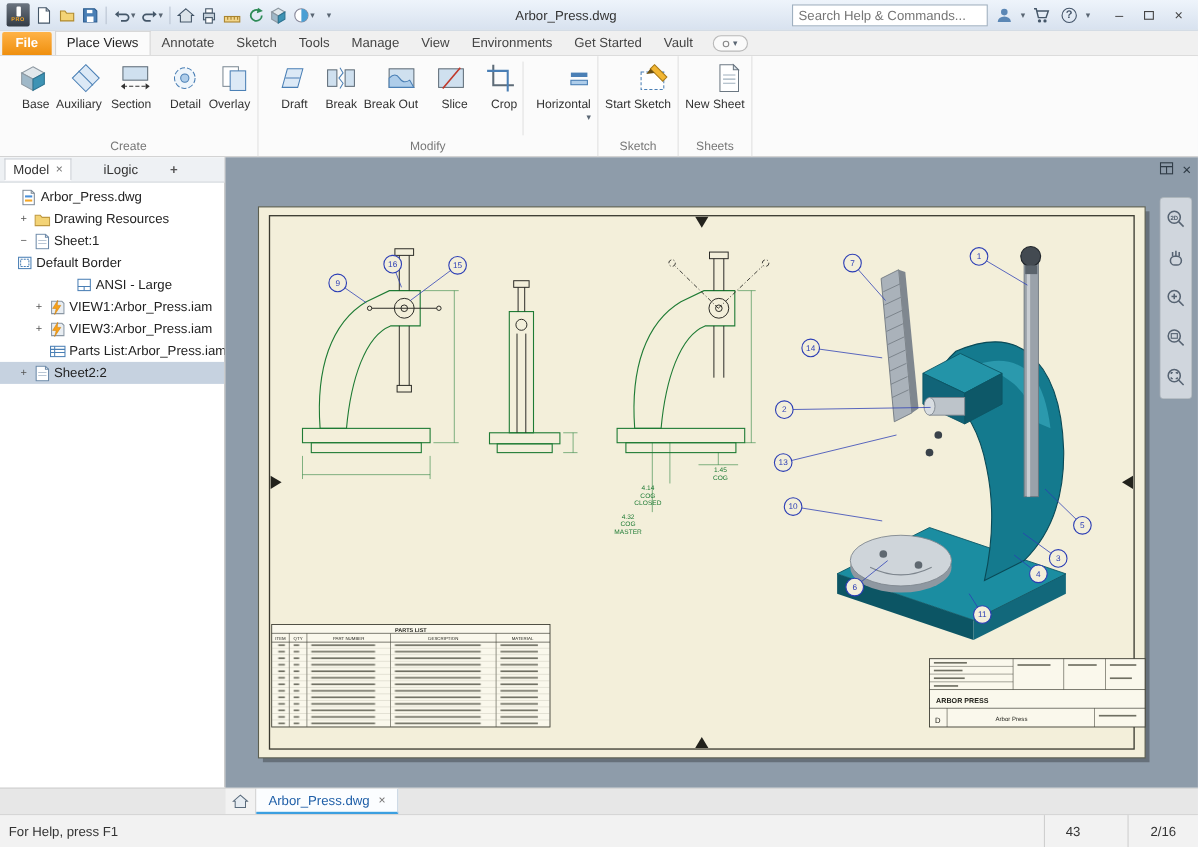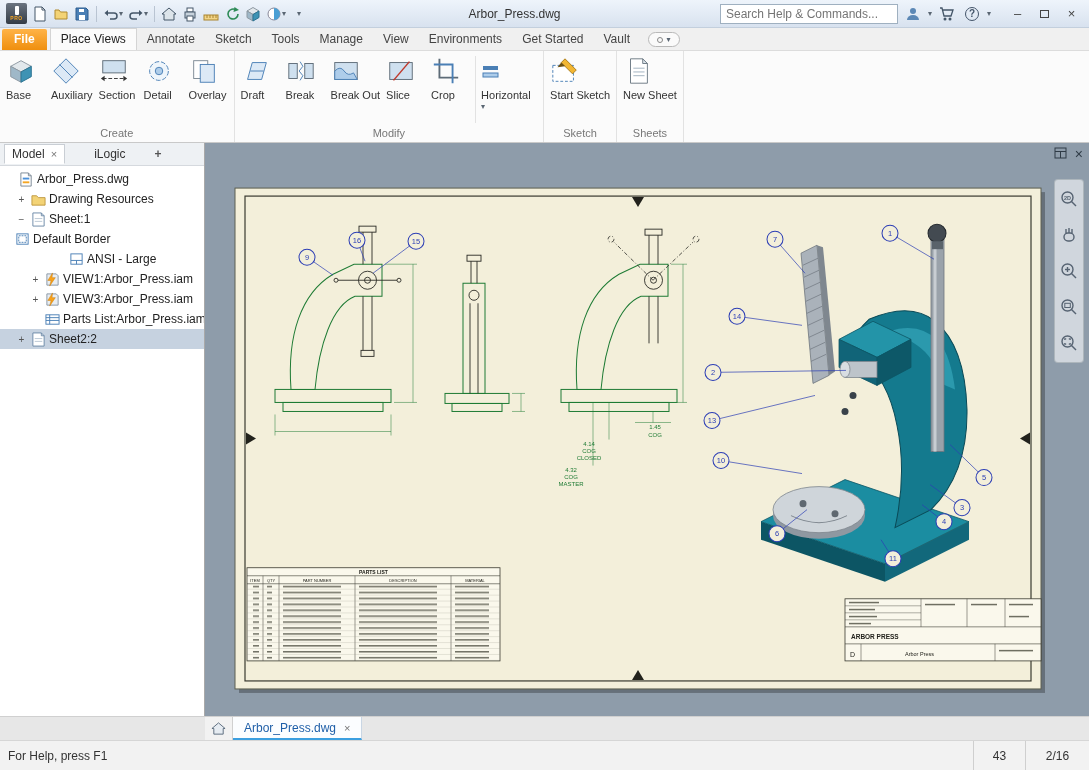--- a/index.html
+++ b/index.html
@@ -36,21 +36,21 @@
                border-radius:2px 2px 0 0; padding:3px 12px 4px; }
   .rtab.active { background:#fbfbfb; border:1px solid #d4d4d4; border-bottom:none; color:#222; }
   .ribbon-toggle { margin:0 0 3px 8px; width:32px; height:15px; border:1px solid #b9b9b9; border-radius:8px; background:#fafafa;
                    display:flex; align-items:center; justify-content:center; gap:3px; }
   .dotc { width:6px; height:6px; border:1px solid #888; border-radius:50%; }
 
   
   .ribbon { height:92px; background:#fbfbfb; border-bottom:1px solid #c9c9c9; display:flex; flex:0 0 92px; }
   .rpanel { display:flex; flex-direction:column; border-right:1px solid #e2e2e2; }
   .rbtns { flex:1; display:flex; align-items:stretch; padding:2px 3px 0; }
-  .rbtn { min-width:45px; padding:2px 3px; display:flex; flex-direction:column; align-items:flex-start; gap:2px;
+  .rbtn { min-width:45px; padding:2px 3px; display:flex; flex-direction:column; align-items:flex-end; gap:2px;
           font-size:11px; color:#333; text-align:center; line-height:12px; }
   .rbtn .ricon { height:32px; display:flex; align-items:center; justify-content:center; }
   .plabel { height:16px; font-size:11px; color:#777; text-align:center; line-height:15px; }
   .vsep { width:1px; background:#e2e2e2; margin:3px 2px; }
 
   
   .main { flex:1; display:flex; min-height:0; }
   .browser { width:205px; background:#fff; border-right:1px solid #a9a9a9; display:flex; flex-direction:column; flex:0 0 205px; }
   .bheader { height:23px; background:#eef1f4; border-bottom:1px solid #d5d9de; display:flex; align-items:center; padding:0 4px; gap:22px; flex:0 0 23px; }
   .btab { display:flex; align-items:center; gap:6px; padding:2px 7px; }
@@ -72,21 +72,21 @@
             border:1px solid rgba(110,120,130,0.35); border-radius:4px; display:flex; flex-direction:column;
             align-items:center; padding:8px 0; gap:14px; }
   .navbtn { width:22px; height:22px; display:flex; align-items:center; justify-content:center; }
 
   
   .doctabs { height:24px; background:#e7e7e7; border-top:1px solid #d0d0d0; display:flex; align-items:stretch;
              padding-left:205px; flex:0 0 24px; }
   .homebtn { width:28px; display:flex; align-items:center; justify-content:center; background:#f2f2f2; border-right:1px solid #d0d0d0; }
   .dtab { display:flex; align-items:center; gap:8px; padding:0 11px; background:#fbfdff; border-right:1px solid #c9d6e4;
           border-bottom:2px solid #3b9fe0; color:#1f5fa8; }
-  .statusbar { height:30px; background:#f2f2f2; border-top:1px solid #d6d6d6; display:flex; align-items:center; flex:0 0 30px; color:#333; }
+  .statusbar { height:30px; background:#f2f2f2; border-top:1px solid #d6d6d6; display:flex; align-items:center; flex:0 0 30px; color:#333;gap:24px; }
   .sleft { padding-left:8px; flex:1; }
   .scell { border-left:1px solid #cfcfcf; height:100%; display:flex; align-items:center; justify-content:center; }
   .c1 { width:52px; } .c2 { width:64px; }
 </style>
 </head>
 <body>
 
 <div class="app">
 
   <div class="titlebar">

